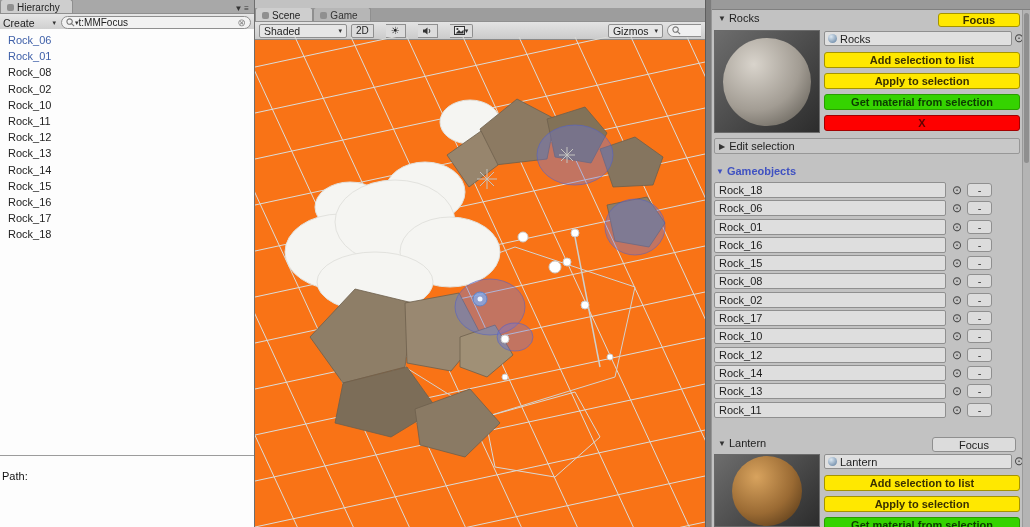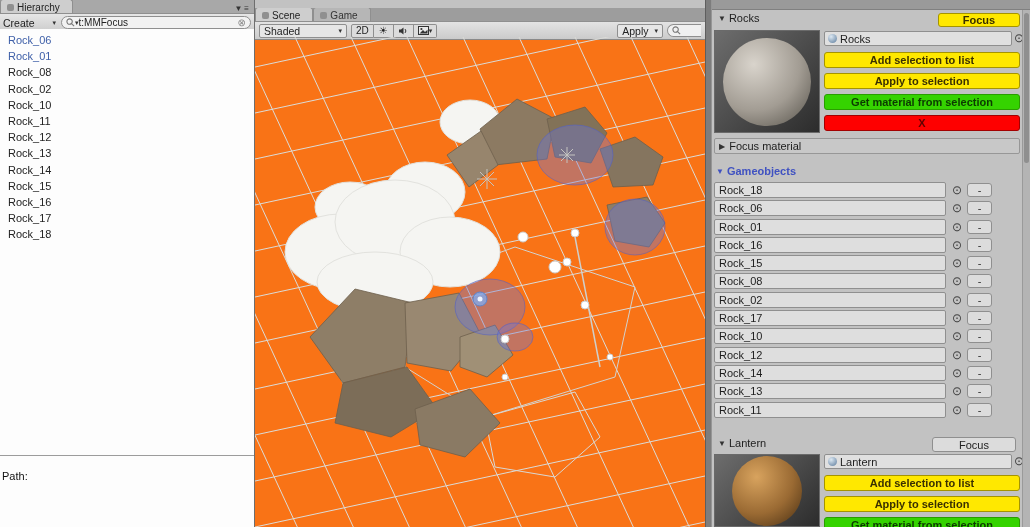--- a/index.html
+++ b/index.html
@@ -25,21 +25,21 @@
   .hfooter .pline { height:16px; line-height:16px; }
   .hfooter .indent { padding-left:8px; }
 
   
   .scene { position:absolute; left:255px; top:8px; width:450px; height:527px; background:#f97316; }
   .scene .tabstrip { background:#9d9d9d; }
   .tabdot { width:7px; height:7px; background:#8f8f8f; border-radius:2px; display:inline-block; }
   .stoolbar { height:18px; background:linear-gradient(#e3e3e3,#cbcbcb); border-bottom:1px solid #8a8a8a; display:flex; align-items:center; padding:0 4px; gap:4px; }
   .dd { height:14px; background:#e6e6e6; border:1px solid #8f8f8f; border-radius:2px; display:flex; align-items:center; justify-content:space-between; padding:0 4px; gap:6px; font-size:10.5px; color:#222; }
   .shaded-dd { width:88px; }
-  .tgroup { display:flex; height:14px; }
+  .tgroup { display:flex; height:14px;gap:12px; }
   .tbtn { min-width:20px; padding:0 4px; background:#dcdcdc; border:1px solid #8f8f8f; border-left:none; display:flex; align-items:center; justify-content:center; font-size:10px; color:#222; }
   .tbtn:first-child { border-left:1px solid #8f8f8f; border-radius:2px 0 0 2px; }
   .tbtn:last-child { border-radius:0 2px 2px 0; }
   .spacer { flex:1; }
   .searchpill { width:34px; height:13px; background:#f0f0f0; border:1px solid #8f8f8f; border-radius:7px 0 0 7px; border-right:none; display:flex; align-items:center; padding:0 4px; }
   .canvas { position:absolute; left:0; top:29px; right:0; bottom:0; }
   .canvas svg { display:block; }
   #grid-lines line { stroke:#dbdbd7; stroke-width:1; }
 
   
@@ -150,21 +150,21 @@
           <svg width="11" height="9" viewBox="0 0 11 9">
               <rect x="0.5" y="0.5" width="10" height="8" fill="#e9e9e9" stroke="#333" stroke-width="1"></rect>
               <circle cx="3.4" cy="3" r="1.1" fill="#333"></circle>
               <polygon points="1.5,7.5 5,4 7,6 9.5,3.8 9.5,7.5" fill="#333"></polygon>
             </svg>
           <span class="caret">▾</span>
         </div>
       </div>
       <div class="spacer"></div>
       <div class="dd">
-        <span>Apply</span>
+        <span>Gizmos</span>
         <span class="caret">▾</span>
       </div>
       <div class="searchpill">
         <svg class="mag" viewBox="0 0 10 10">
             <circle cx="4" cy="4" r="3" fill="none" stroke="#777" stroke-width="1.2"></circle>
             <line x1="6.2" y1="6.2" x2="9" y2="9" stroke="#777" stroke-width="1.2"></line>
           </svg>
       </div>
     </div>
     <div class="canvas">
@@ -278,21 +278,21 @@
     </div>
     <div class="abs picker" style="left:301px; top:31px; width:12px;">⊙</div>
 
     <div class="abs btn yellow" style="left:112px; top:52px; width:196px; height:16px;">Add selection to list</div>
     <div class="abs btn yellow" style="left:112px; top:73px; width:196px; height:16px;">Apply to selection</div>
     <div class="abs btn green" style="left:112px; top:94px; width:196px; height:16px;">Get material from selection</div>
     <div class="abs btn red" style="left:112px; top:115px; width:196px; height:16px;">X</div>
 
     <div class="abs groupbar" style="left:2px; top:138px; width:306px; height:16px;">
       <span class="fold">▶</span>
-      <span>Focus material</span>
+      <span>Edit selection</span>
     </div>
 
     <div class="abs go-head" style="left:4px; top:165px; color:#3f51c1;">
       <span class="fold" style="color:#3f51c1;">▼</span>
       <span>Gameobjects</span>
     </div>
 
     <div class="abs" style="left:0; top:182px; width:310px;" id="gameobjects-list">
         <div class="gorow">
           <div class="gofield">Rock_18</div>

